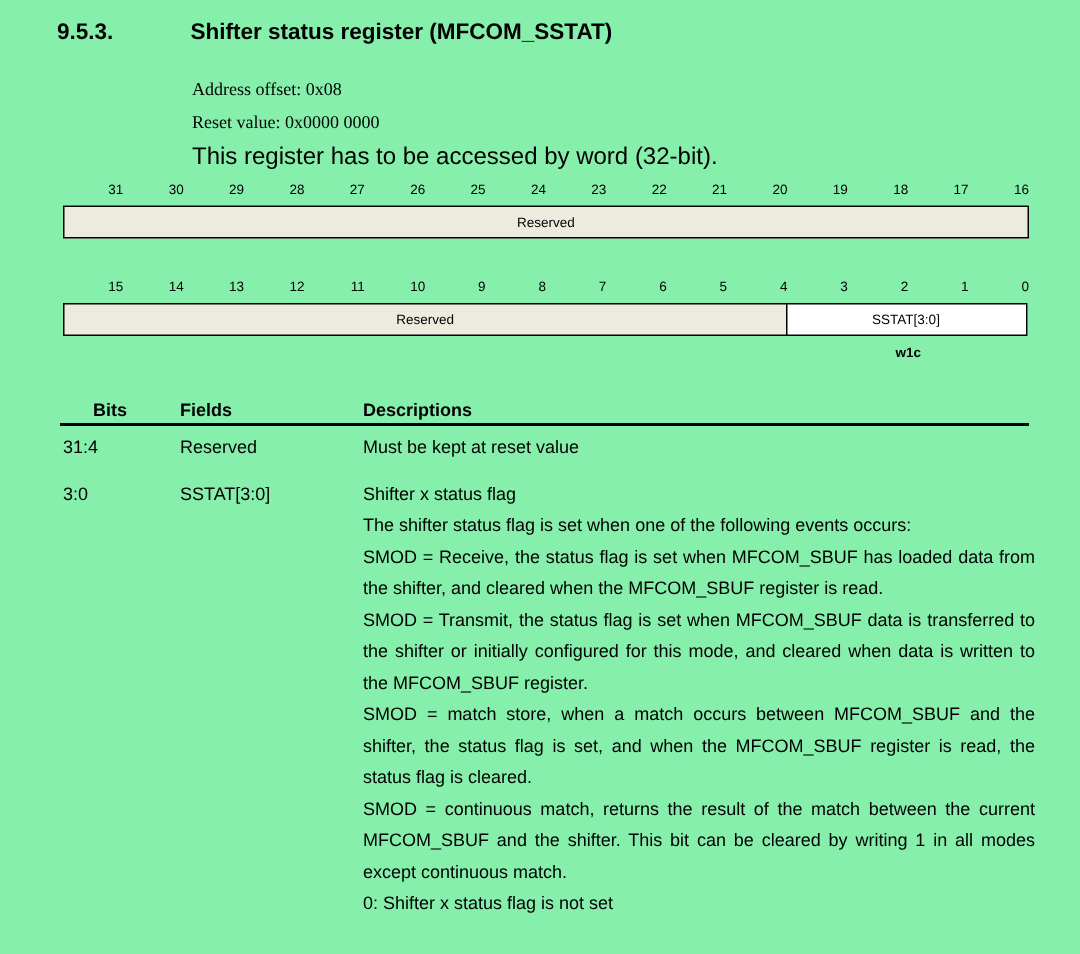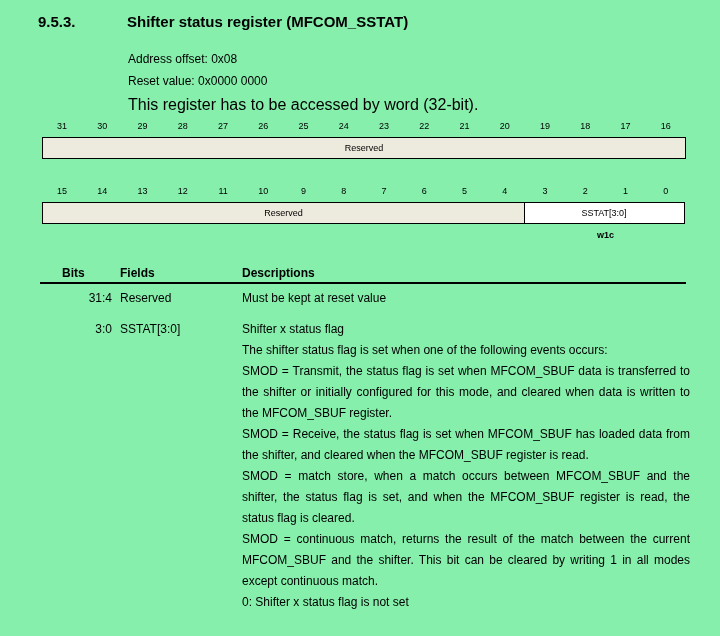--- a/index.html
+++ b/index.html
@@ -8,26 +8,26 @@
     font-family:"Liberation Sans", sans-serif; color:#000;
     overflow:hidden;
   }
 
   
   .heading { position:absolute; top:13px; left:0; width:720px; font-weight:bold; font-size:15px; line-height:17px; }
   .heading .secnum { position:absolute; left:38px; top:0; }
   .heading .title  { position:absolute; left:127px; top:0; }
 
   
-  .meta { position:absolute; left:128px; top:48px; font-size:12px; line-height:22px; }
+  .meta { position:absolute; left:128px; top:48px; font-size:12px; line-height:22px;font-family:Liberation Serif, serif; }
   .access-note { position:absolute; left:128px; top:98px; font-size:16px; line-height:14px; }
 
   
   .bit-labels { position:absolute; left:42px; width:644px; display:flex; font-size:9px; line-height:11px; }
-  .bit-labels .bit-num { flex:1 1 0; text-align:center; }
+  .bit-labels .bit-num { flex:1 1 0; text-align:right; }
   .labels-high { top:121px; }
   .labels-low  { top:186px; }
 
   .field-row { position:absolute; left:42px; width:644px; height:22px; display:flex; }
   .fields-high { top:137px; }
   .fields-low  { top:202px; }
   .field-box {
     box-sizing:border-box; height:22px; border:1.5px solid #000;
     display:flex; align-items:center; justify-content:center;
     font-size:9px; background:#fff;
@@ -42,21 +42,21 @@
   .tbl-header { position:absolute; top:266px; left:0; width:720px; font-weight:bold; font-size:12px; line-height:14px; }
   .col-bits   { position:absolute; left:42px;  top:0; width:70px;padding-left:20px; }
   .col-fields { position:absolute; left:120px; top:0; width:115px; }
   .col-desc   { position:absolute; left:242px; top:0; width:448px; }
   .tbl-rule { position:absolute; left:40px; top:282px; width:646px; height:2px; background:#000; }
 
   .tbl-row { position:absolute; left:0; width:720px; font-size:12px; line-height:21px; }
   .row-0 { top:288px; }
   .row-1 { top:319px; }
   .cell { position:absolute; top:0; }
-  .cell.bits   { left:42px;  width:70px;text-align:right; }
+  .cell.bits   { left:42px;  width:70px; }
   .cell.field  { left:120px; width:115px; }
   .cell.desc   { left:242px; width:448px; }
   .desc p { margin:0; text-align:justify; }
 </style>
 </head>
 <body>
 
 <div class="page">
 
   <div class="heading">
@@ -137,21 +137,21 @@
     <span class="cell desc">Must be kept at reset value</span>
   </div>
 
   <div class="tbl-row row-1">
     <span class="cell bits">3:0</span>
     <span class="cell field">SSTAT[3:0]</span>
     <span class="cell desc desc">
 
     <p>Shifter x status flag</p>
         <p>The shifter status flag is set when one of the following events occurs:</p>
+        <p>SMOD = Receive, the status flag is set when MFCOM_SBUF has loaded data from the shifter, and cleared when the MFCOM_SBUF register is read.</p>
         <p>SMOD = Transmit, the status flag is set when MFCOM_SBUF data is transferred to the shifter or initially configured for this mode, and cleared when data is written to the MFCOM_SBUF register.</p>
-        <p>SMOD = Receive, the status flag is set when MFCOM_SBUF has loaded data from the shifter, and cleared when the MFCOM_SBUF register is read.</p>
         <p>SMOD = match store, when a match occurs between MFCOM_SBUF and the shifter, the status flag is set, and when the MFCOM_SBUF register is read, the status flag is cleared.</p>
         <p>SMOD = continuous match, returns the result of the match between the current MFCOM_SBUF and the shifter. This bit can be cleared by writing 1 in all modes except continuous match.</p>
         <p>0: Shifter x status flag is not set</p>
       </span>
   </div>
 
 </div>
 
 </body></html>

